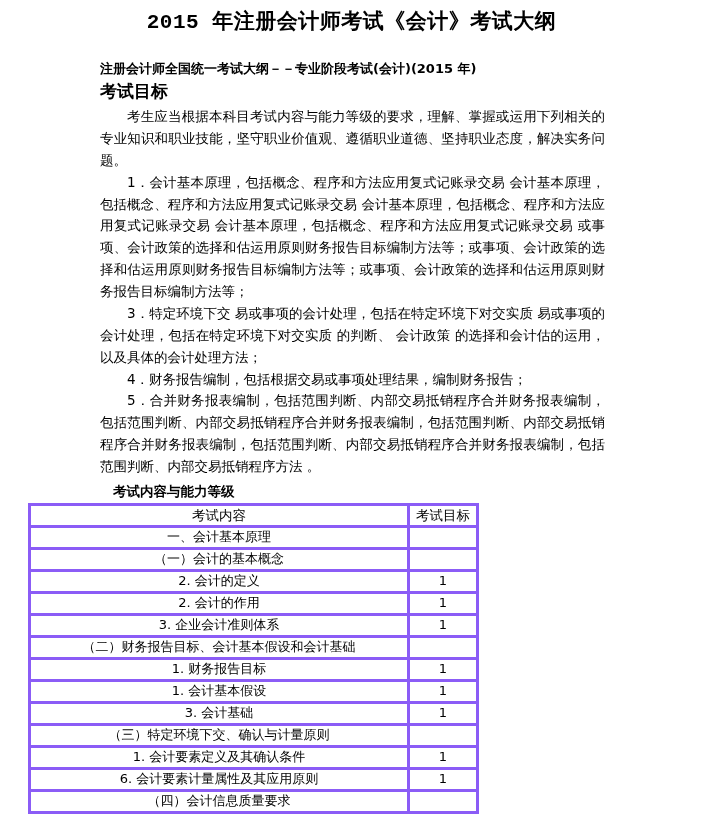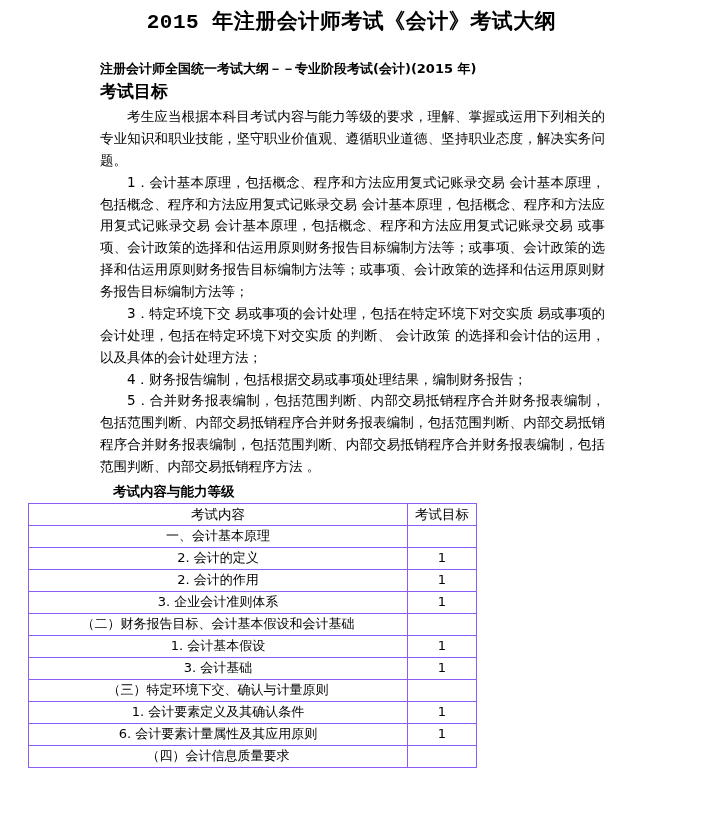--- a/index.html
+++ b/index.html
@@ -70,21 +70,21 @@
     padding: 0 0 0 28px;
     margin-top: 1px;
   }
   table.outline {
     border-collapse: collapse;
     width: 448px;
     table-layout: fixed;
     font-size: 13px;
   }
   table.outline td, table.outline th {
-    border: 1px solid #8b5cf6;
+    border: 3px solid #8b5cf6;
     height: 22px;
     padding: 0 0 0 0;
     font-weight: normal;
     vertical-align: middle;
     line-height: 1.15;
     box-sizing: border-box;
   }
   col.c-content { width: 379px; }
   col.c-level   { width: 69px; }
   th.hdr {
@@ -136,34 +136,42 @@
           <th class="hdr">考试内容</th>
           <th class="hdr">考试目标</th>
         </tr>
       </thead>
       <tbody id="syllabus-body">
           <tr>
             <td class="content">一、会计基本原理</td>
             <td class="level"></td>
           </tr>
           <tr>
+            <td class="content">（一）会计的基本概念</td>
+            <td class="level"></td>
+          </tr>
+          <tr>
             <td class="content">2. 会计的定义</td>
             <td class="level">1</td>
           </tr>
           <tr>
             <td class="content">2. 会计的作用</td>
             <td class="level">1</td>
           </tr>
           <tr>
             <td class="content">3. 企业会计准则体系</td>
             <td class="level">1</td>
           </tr>
           <tr>
             <td class="content">（二）财务报告目标、会计基本假设和会计基础</td>
             <td class="level"></td>
+          </tr>
+          <tr>
+            <td class="content">1. 财务报告目标</td>
+            <td class="level">1</td>
           </tr>
           <tr>
             <td class="content">1. 会计基本假设</td>
             <td class="level">1</td>
           </tr>
           <tr>
             <td class="content">3. 会计基础</td>
             <td class="level">1</td>
           </tr>
           <tr>

